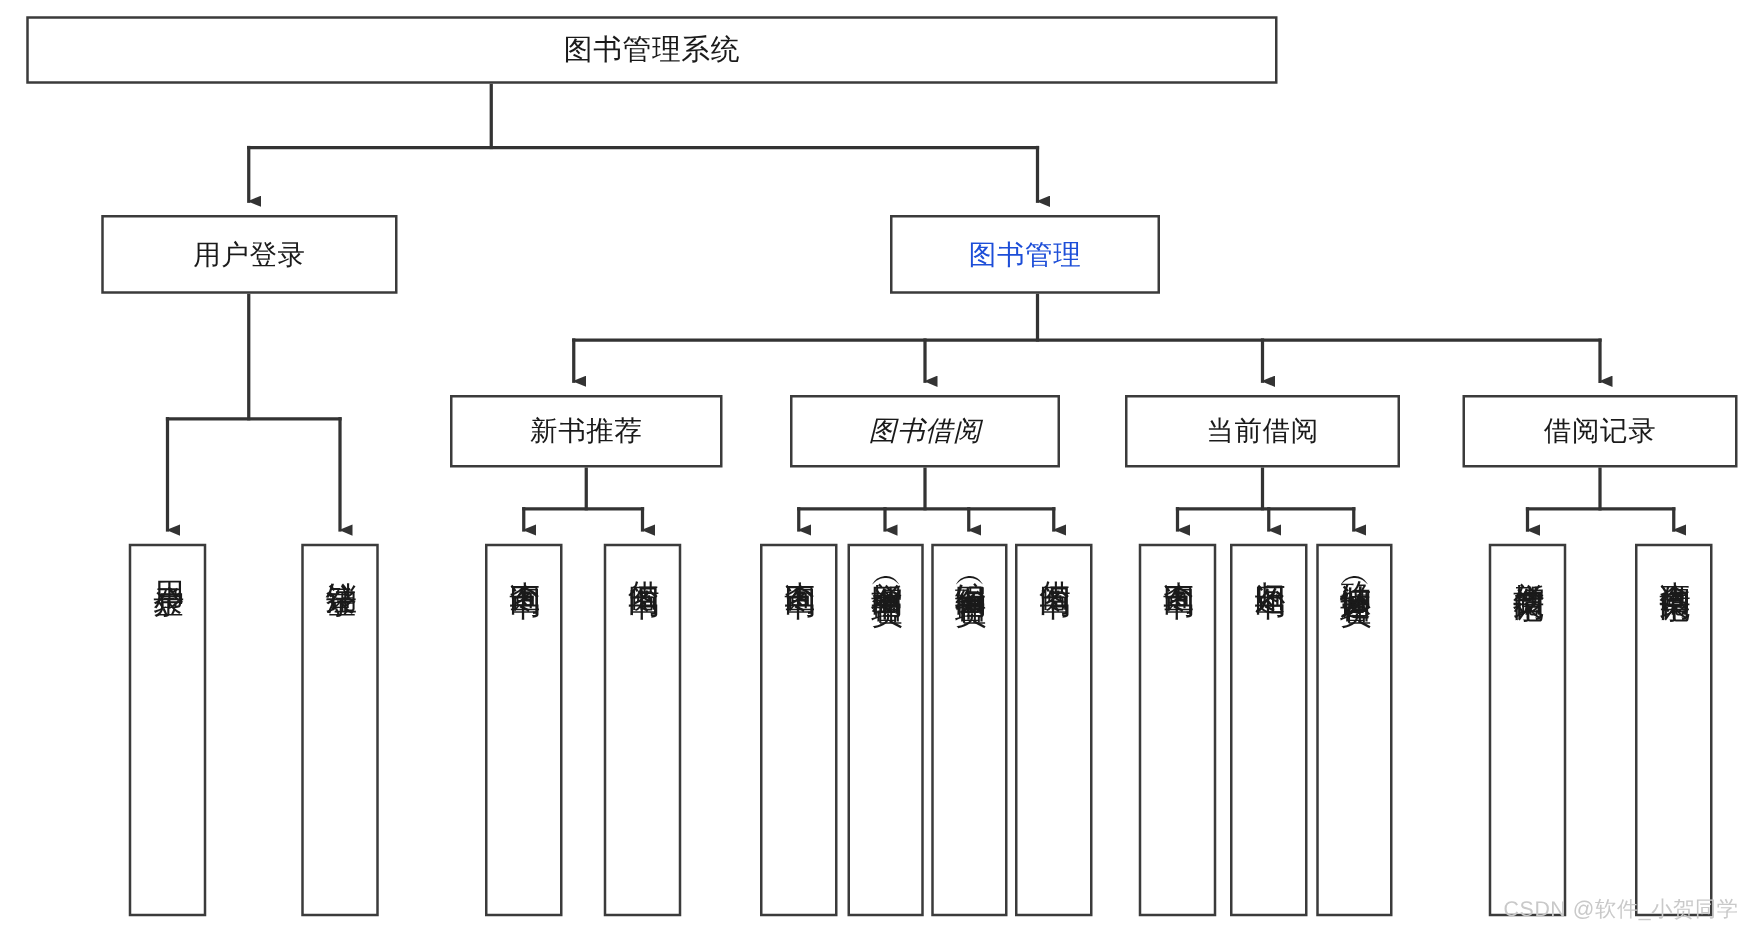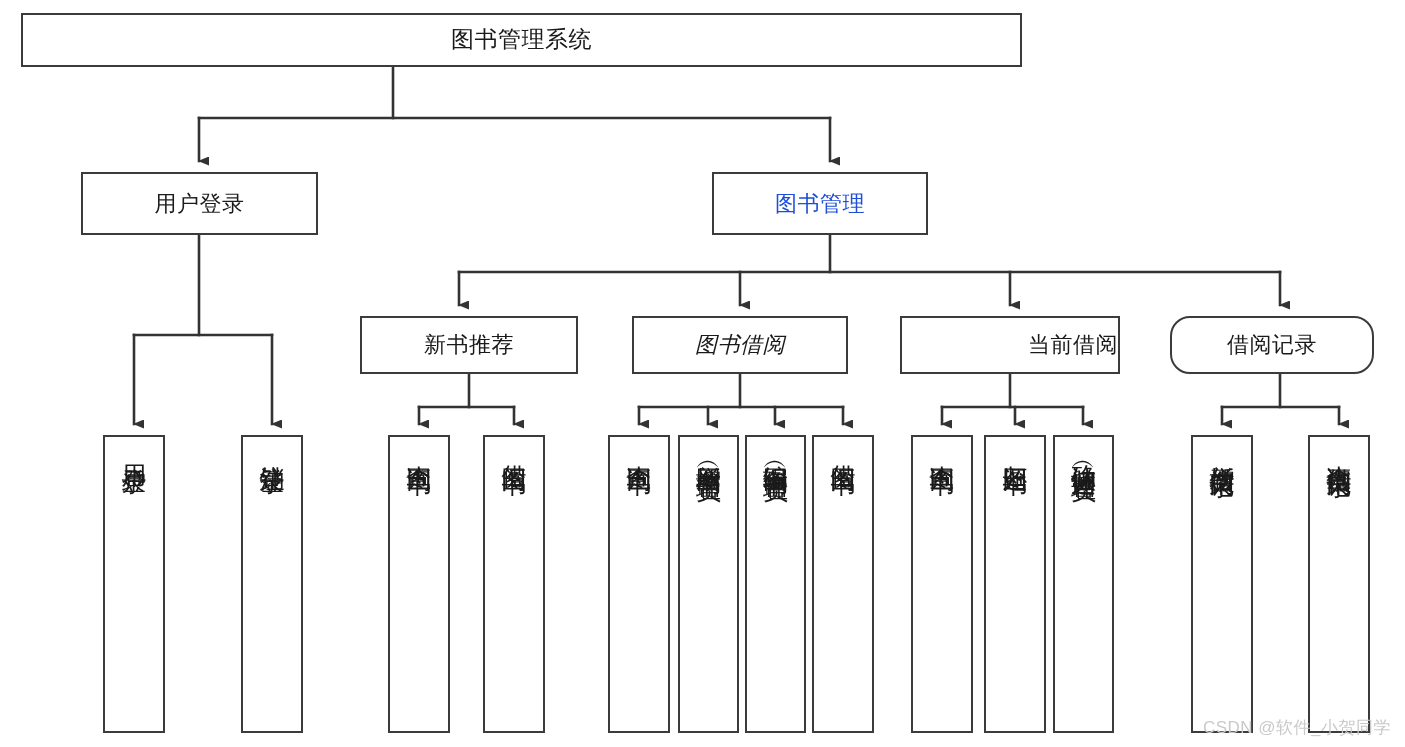--- a/index.html
+++ b/index.html
@@ -136,24 +136,24 @@
   <div class="node horiz" style="left: 712px; top: 172px; width: 216px; height: 63px; border-color: rgb(59, 59, 59); background: rgb(255, 255, 255); color: #1d4ed8;">
     <span class="label">图书管理</span>
   </div>
 
   <div class="node horiz" style="left: 360px; top: 316px; width: 218px; height: 58px; border-color: rgb(59, 59, 59); background: rgb(255, 255, 255); color: rgb(26, 26, 26);">
     <span class="label">新书推荐</span>
   </div>
   <div class="node horiz" style="left: 632px; top: 316px; width: 216px; height: 58px; border-color: rgb(59, 59, 59); background: rgb(255, 255, 255); color: rgb(26, 26, 26); font-style: italic;">
     <span class="label">图书借阅</span>
   </div>
-  <div class="node horiz" style="left: 900px; top: 316px; width: 220px; height: 58px; border-color: rgb(59, 59, 59); background: rgb(255, 255, 255); color: rgb(26, 26, 26); justify-content: flex-end;">
+  <div class="node horiz" style="left: 900px; top: 316px; width: 220px; height: 58px; border-color: rgb(59, 59, 59); background: rgb(255, 255, 255); color: rgb(26, 26, 26);">
     <span class="label">当前借阅</span>
   </div>
-  <div class="node horiz" style="left: 1170px; top: 316px; width: 204px; height: 58px; border-color: rgb(59, 59, 59); background: rgb(255, 255, 255); color: rgb(26, 26, 26); border-radius: 20px;">
+  <div class="node horiz" style="left: 1170px; top: 316px; width: 220px; height: 58px; border-color: rgb(59, 59, 59); background: rgb(255, 255, 255); color: rgb(26, 26, 26);">
     <span class="label">借阅记录</span>
   </div>
 
   <div class="node vert" style="left: 103px; top: 435px; width: 62px; height: 298px; border-color: rgb(59, 59, 59); background: rgb(255, 255, 255); color: rgb(26, 26, 26);">
     <span class="label">用户登录</span>
   </div>
   <div class="node vert" style="left: 241px; top: 435px; width: 62px; height: 298px; border-color: rgb(59, 59, 59); background: rgb(255, 255, 255); color: rgb(26, 26, 26);">
     <span class="label">注销登录</span>
   </div>
   <div class="node vert" style="left: 388px; top: 435px; width: 62px; height: 298px; border-color: rgb(59, 59, 59); background: rgb(255, 255, 255); color: rgb(26, 26, 26);">

